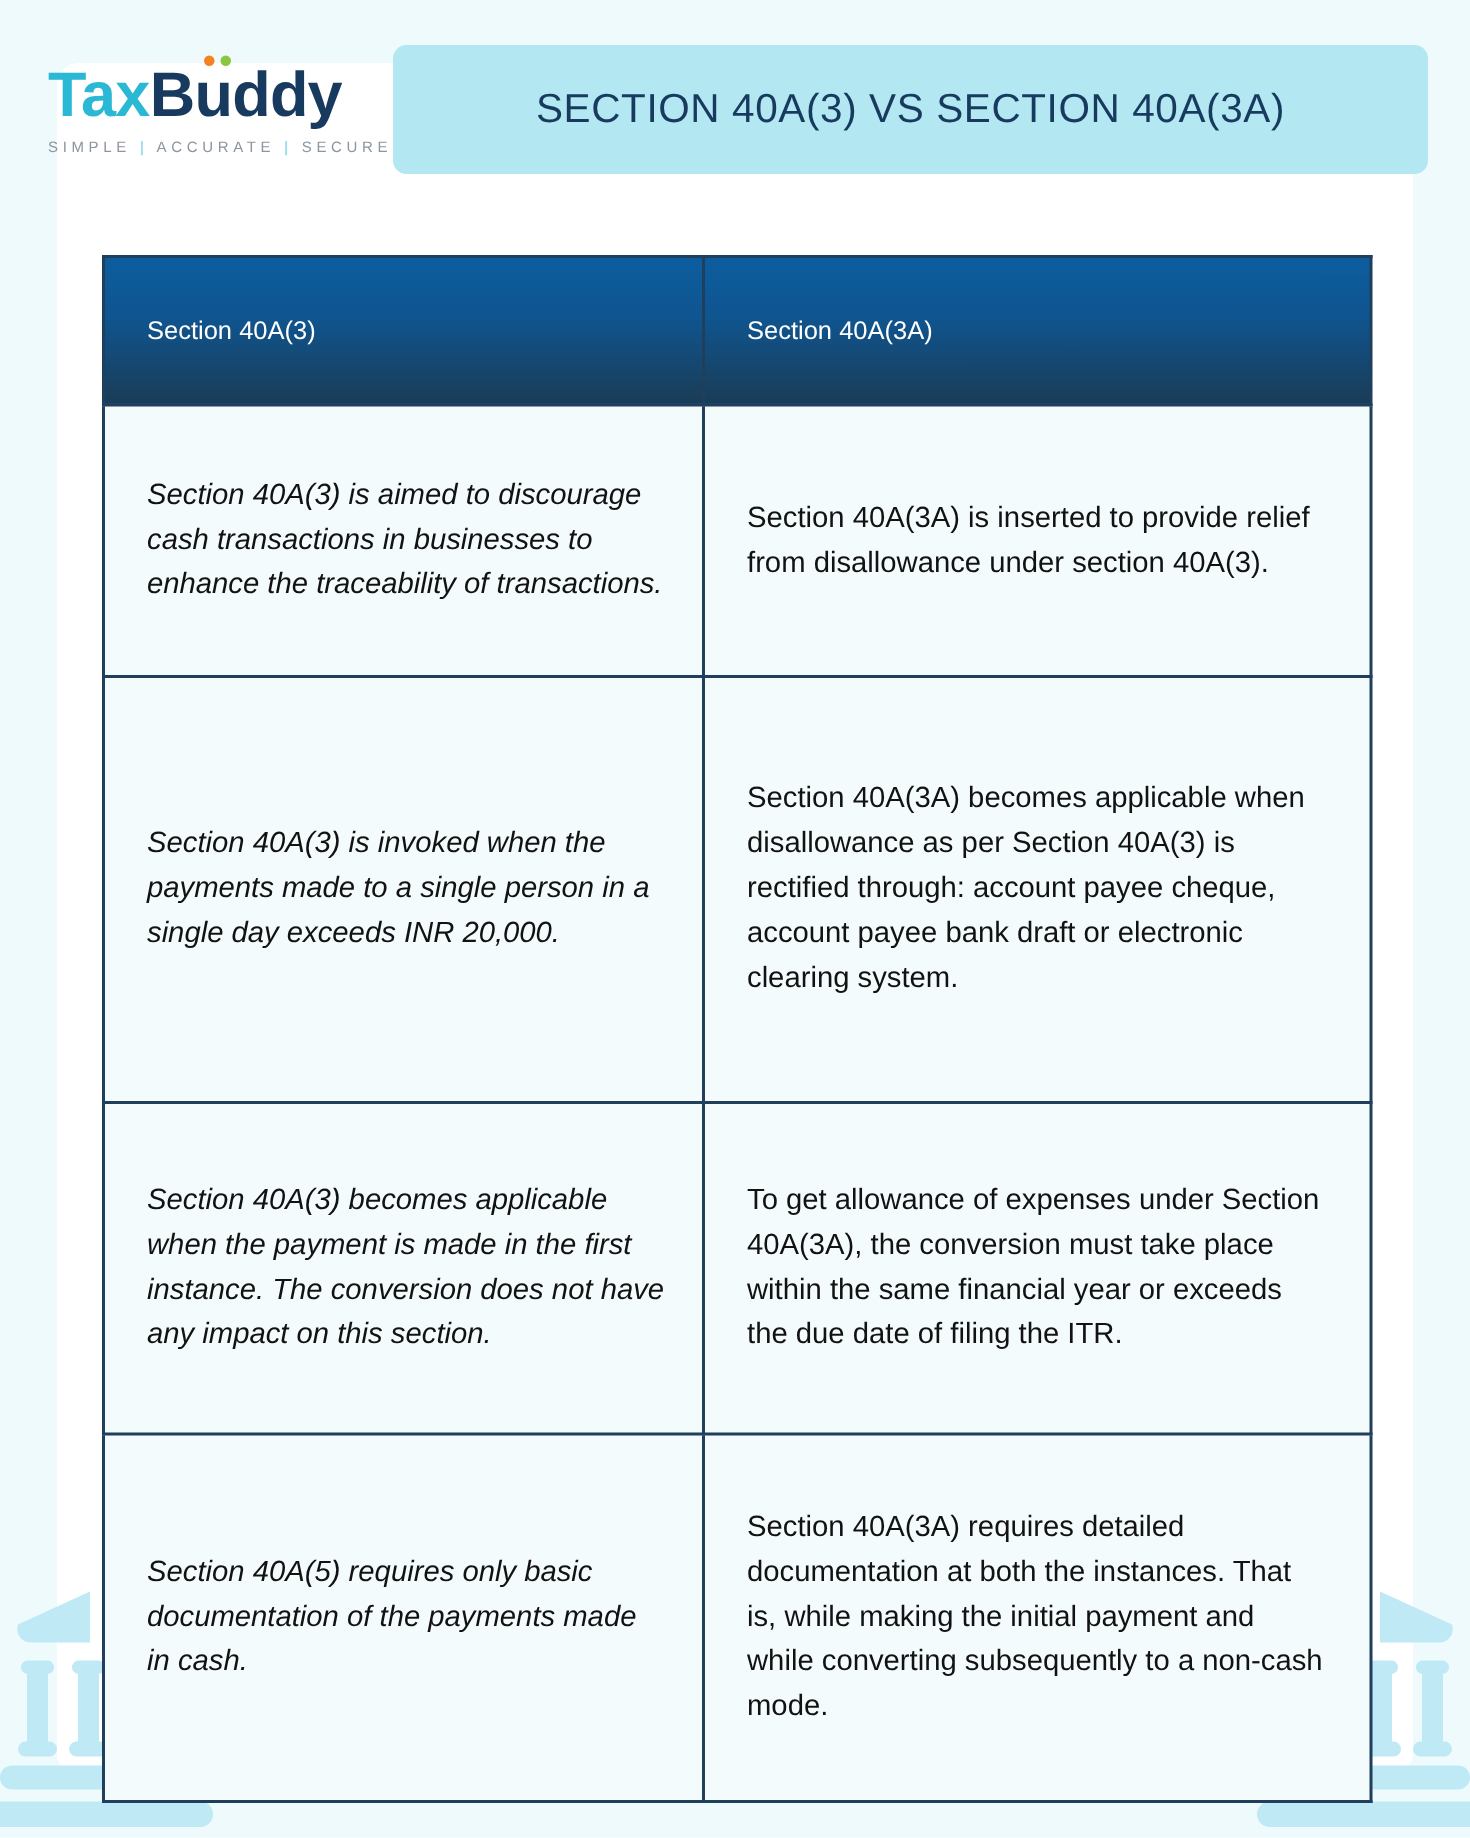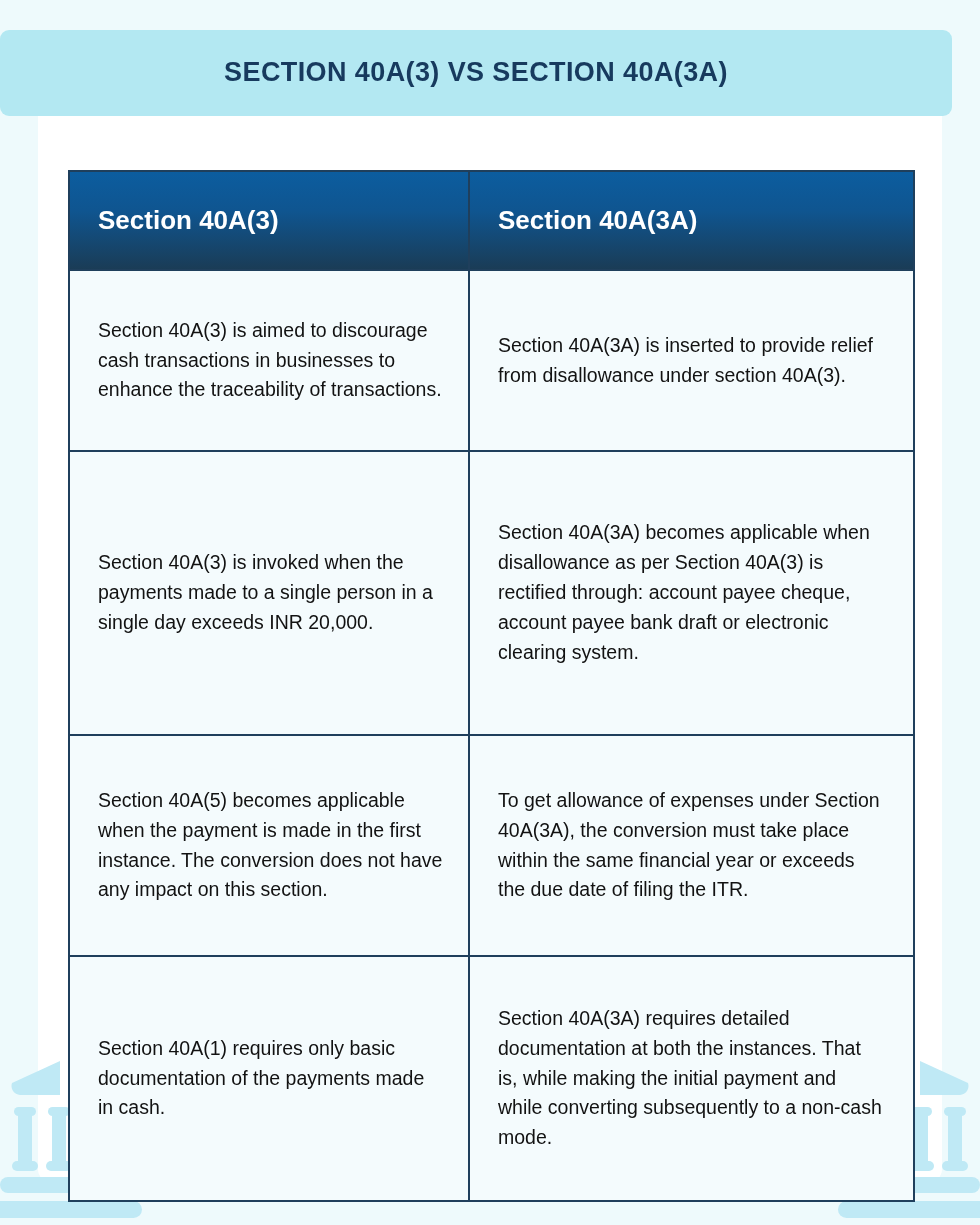--- a/index.html
+++ b/index.html
@@ -100,21 +100,21 @@
     height: 86px;
     background: #b3e8f2;
     border-radius: 9px;
     display: flex;
     align-items: center;
     justify-content: center;
   }
 
   .title-banner h1 {
     font-size: 27px;
-    font-weight: bold;
+    font-weight: normal;
     color: #173a5e;
     letter-spacing: 0.4px;
     text-align: center;
   }
 
   
   .compare-table {
     position: absolute;
     left: 68px;
     top: 170px;
@@ -129,35 +129,35 @@
     vertical-align: middle;
   }
 
   .compare-table col.c1 { width: 400px; }
   .compare-table col.c2 { width: 445px; }
 
   .compare-table thead th {
     height: 99px;
     background: linear-gradient(180deg, #0c5d9f 0%, #0f5590 40%, #1a3c56 100%);
     color: #ffffff;
-    font-size: 26px;
-    font-weight: bold;
+    font-size: 17px;
+    font-weight: normal;
     text-align: left;
     padding: 0 28px;
     border-color: #1f3f5c;
   }
 
   .compare-table tbody td {
     background: #f4fbfd;
     color: #121212;
     font-size: 19.5px;
     line-height: 1.53;
     padding: 18px 28px;
   }
-  .compare-table tbody td.left-col  { padding-right: 24px; }
+  .compare-table tbody td.left-col  { padding-right: 24px; font-style: italic; }
 
   .row-1 td { height: 181px; }
   .row-2 td { height: 284px; }
   .row-3 td { height: 221px; }
   .row-4 td { height: 245px; }
 </style>
 </head>
 <body>
 
 <div class="page-frame">
@@ -193,20 +193,28 @@
       <rect x="100" y="52" width="22" height="9" rx="4.5"></rect>
       <rect x="104" y="60" width="14" height="48"></rect>
       <rect x="98" y="106" width="26" height="10" rx="5"></rect>
       <rect x="18" y="122" width="122" height="16" rx="8"></rect>
       <rect x="0" y="146" width="160" height="17" rx="8.5"></rect>
     </g>
   </svg>
 
   <div class="header">
 
+    <div class="logo-block">
+      <div class="logo-word"><span class="logo-tax">Tax</span><span class="logo-buddy">B</span><span class="logo-buddy" style="position:relative;"><span class="umlaut" style="left:6px;">
+              <i class="dot-orange"></i>
+              <i class="dot-green"></i>
+            </span><span>u</span></span><span class="logo-buddy">ddy</span></div>
+
+      <div class="logo-tagline"><span>SIMPLE</span> <span class="sep">|</span> <span>ACCURATE</span> <span class="sep">|</span> <span>SECURE</span></div>
+    </div>
 
     <div class="title-banner">
       <h1>SECTION 40A(3) VS SECTION 40A(3A)</h1>
     </div>
 
   </div>
 
   <table class="compare-table">
     <colgroup>
         <col class="c1">
@@ -221,23 +229,23 @@
     <tbody>
       <tr class="row-1">
         <td class="left-col">Section 40A(3) is aimed to discourage cash transactions in businesses to enhance the traceability of transactions.</td>
         <td class="right-col">Section 40A(3A) is inserted to provide relief from disallowance under section 40A(3).</td>
       </tr>
       <tr class="row-2">
         <td class="left-col">Section 40A(3) is invoked when the payments made to a single person in a single day exceeds INR 20,000.</td>
         <td class="right-col">Section 40A(3A) becomes applicable when disallowance as per Section 40A(3) is rectified through: account payee cheque, account payee bank draft or electronic clearing system.</td>
       </tr>
       <tr class="row-3">
-        <td class="left-col">Section 40A(5) becomes applicable when the payment is made in the first instance. The conversion does not have any impact on this section.</td>
+        <td class="left-col">Section 40A(3) becomes applicable when the payment is made in the first instance. The conversion does not have any impact on this section.</td>
         <td class="right-col">To get allowance of expenses under Section 40A(3A), the conversion must take place within the same financial year or exceeds the due date of filing the ITR.</td>
       </tr>
       <tr class="row-4">
-        <td class="left-col">Section 40A(1) requires only basic documentation of the payments made in cash.</td>
+        <td class="left-col">Section 40A(5) requires only basic documentation of the payments made in cash.</td>
         <td class="right-col">Section 40A(3A) requires detailed documentation at both the instances.  That is, while making the initial payment and while converting subsequently to a non-cash mode.</td>
       </tr>
     </tbody>
   </table>
 
 </div>
 
 </body></html>

